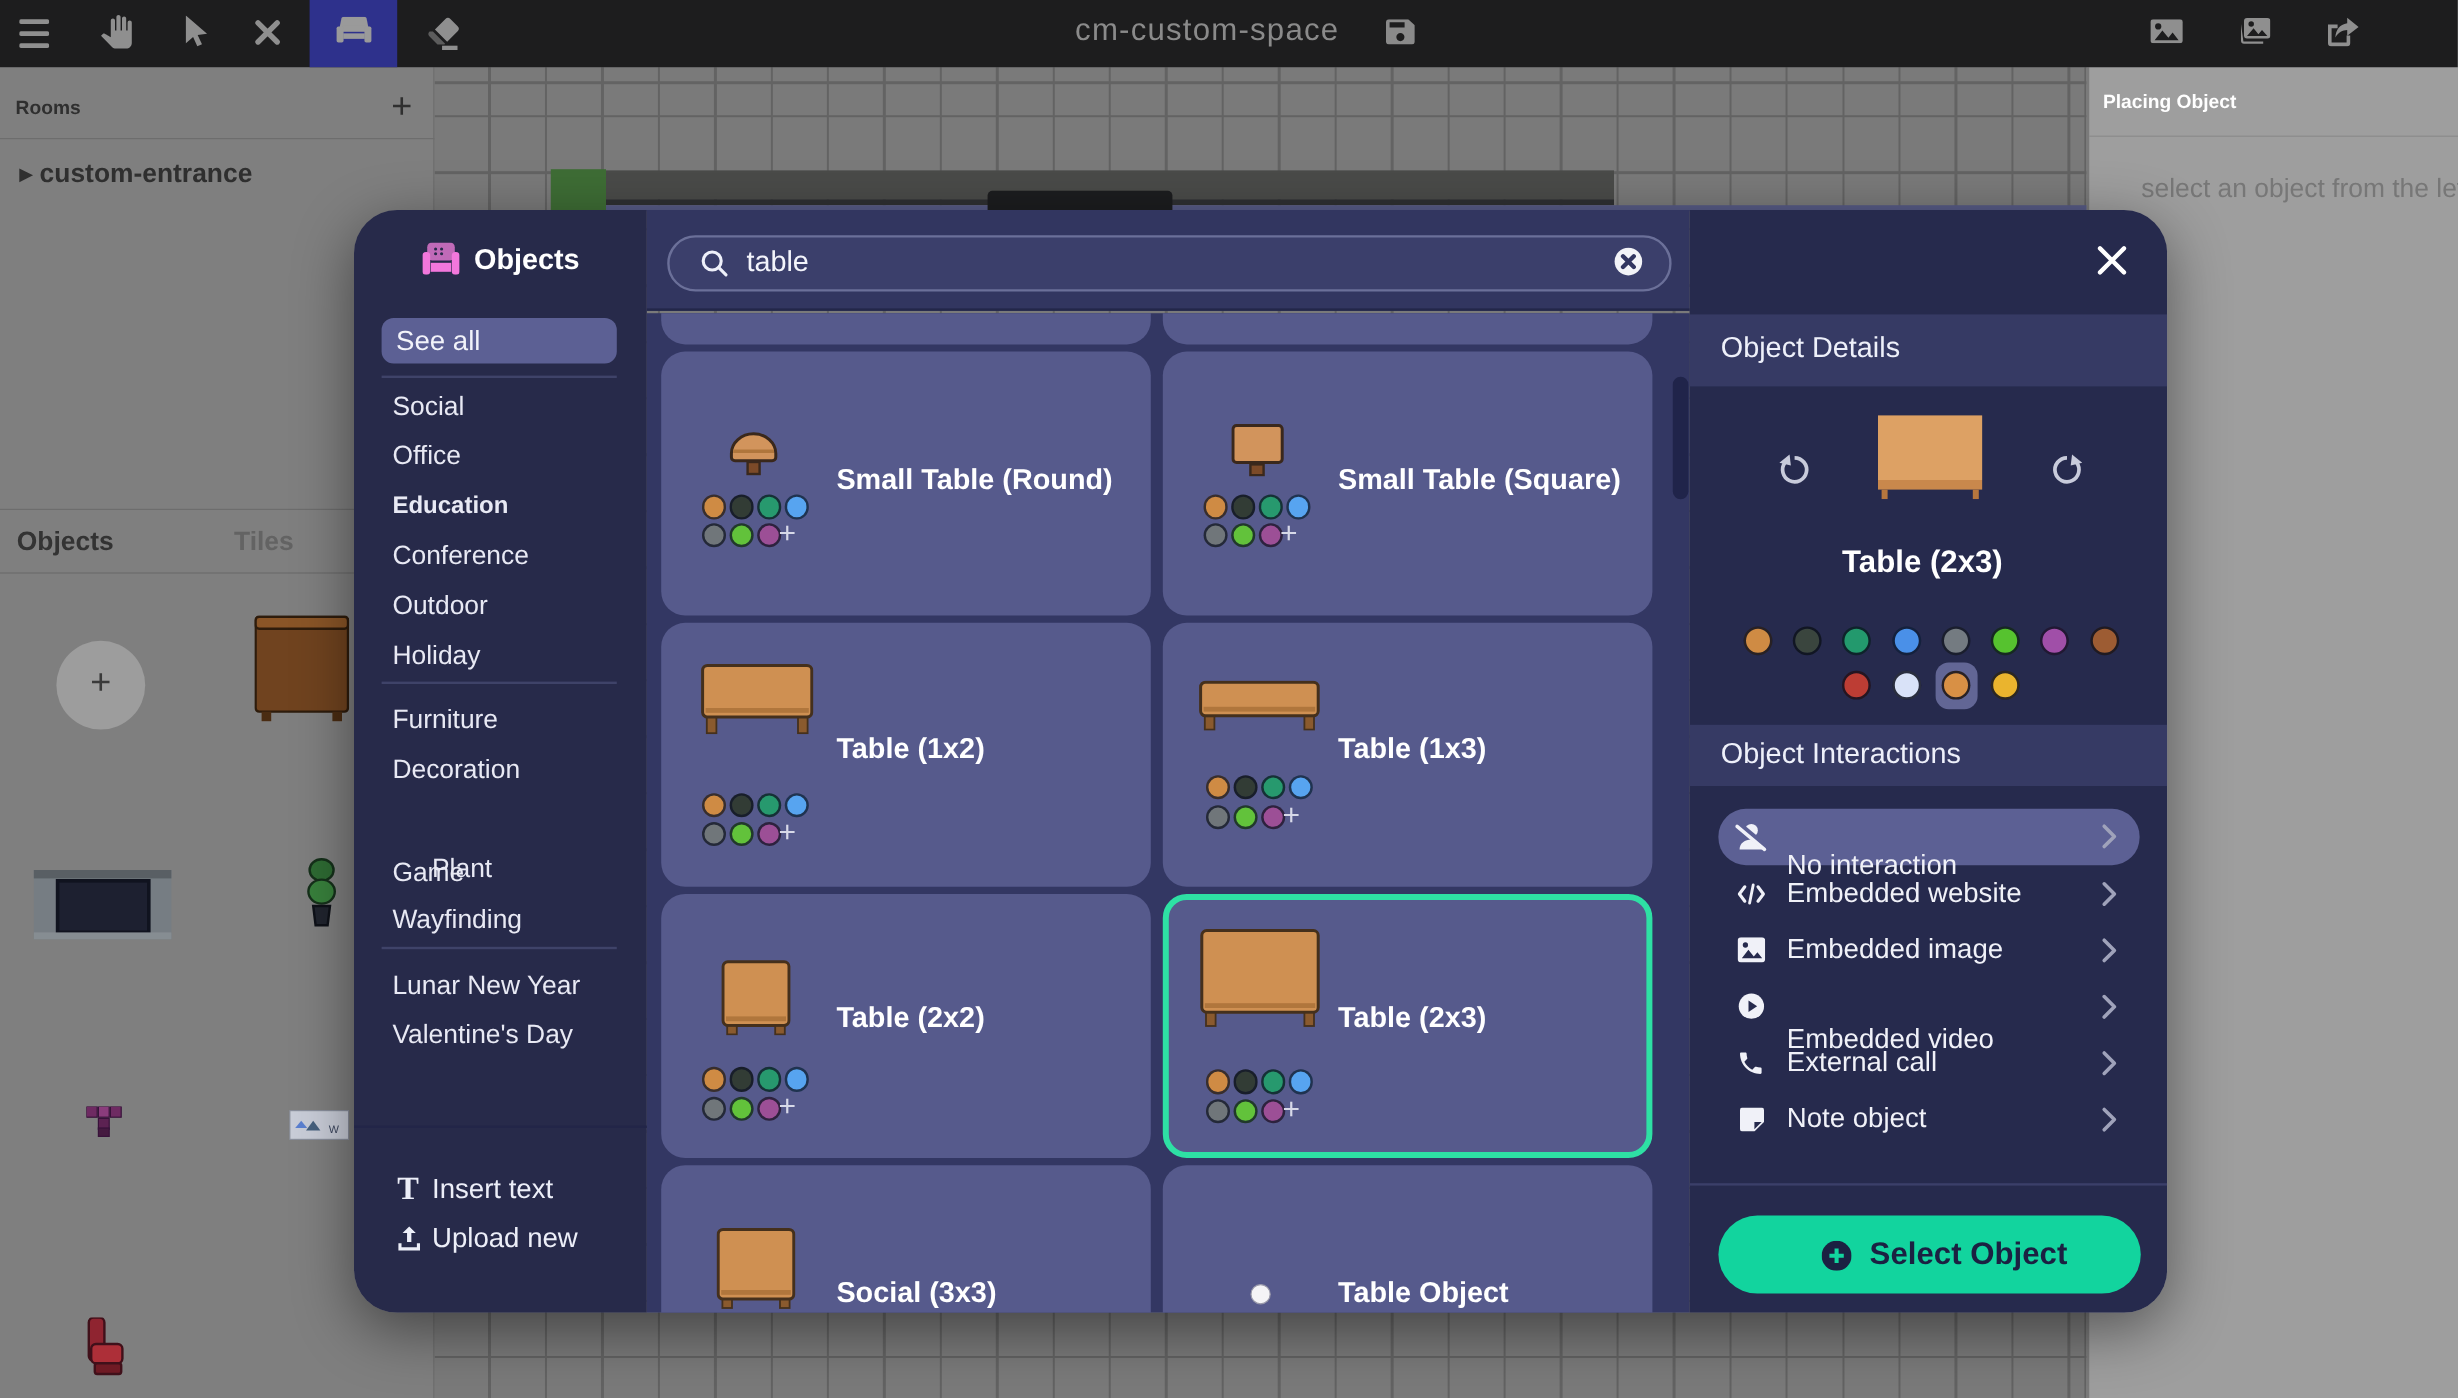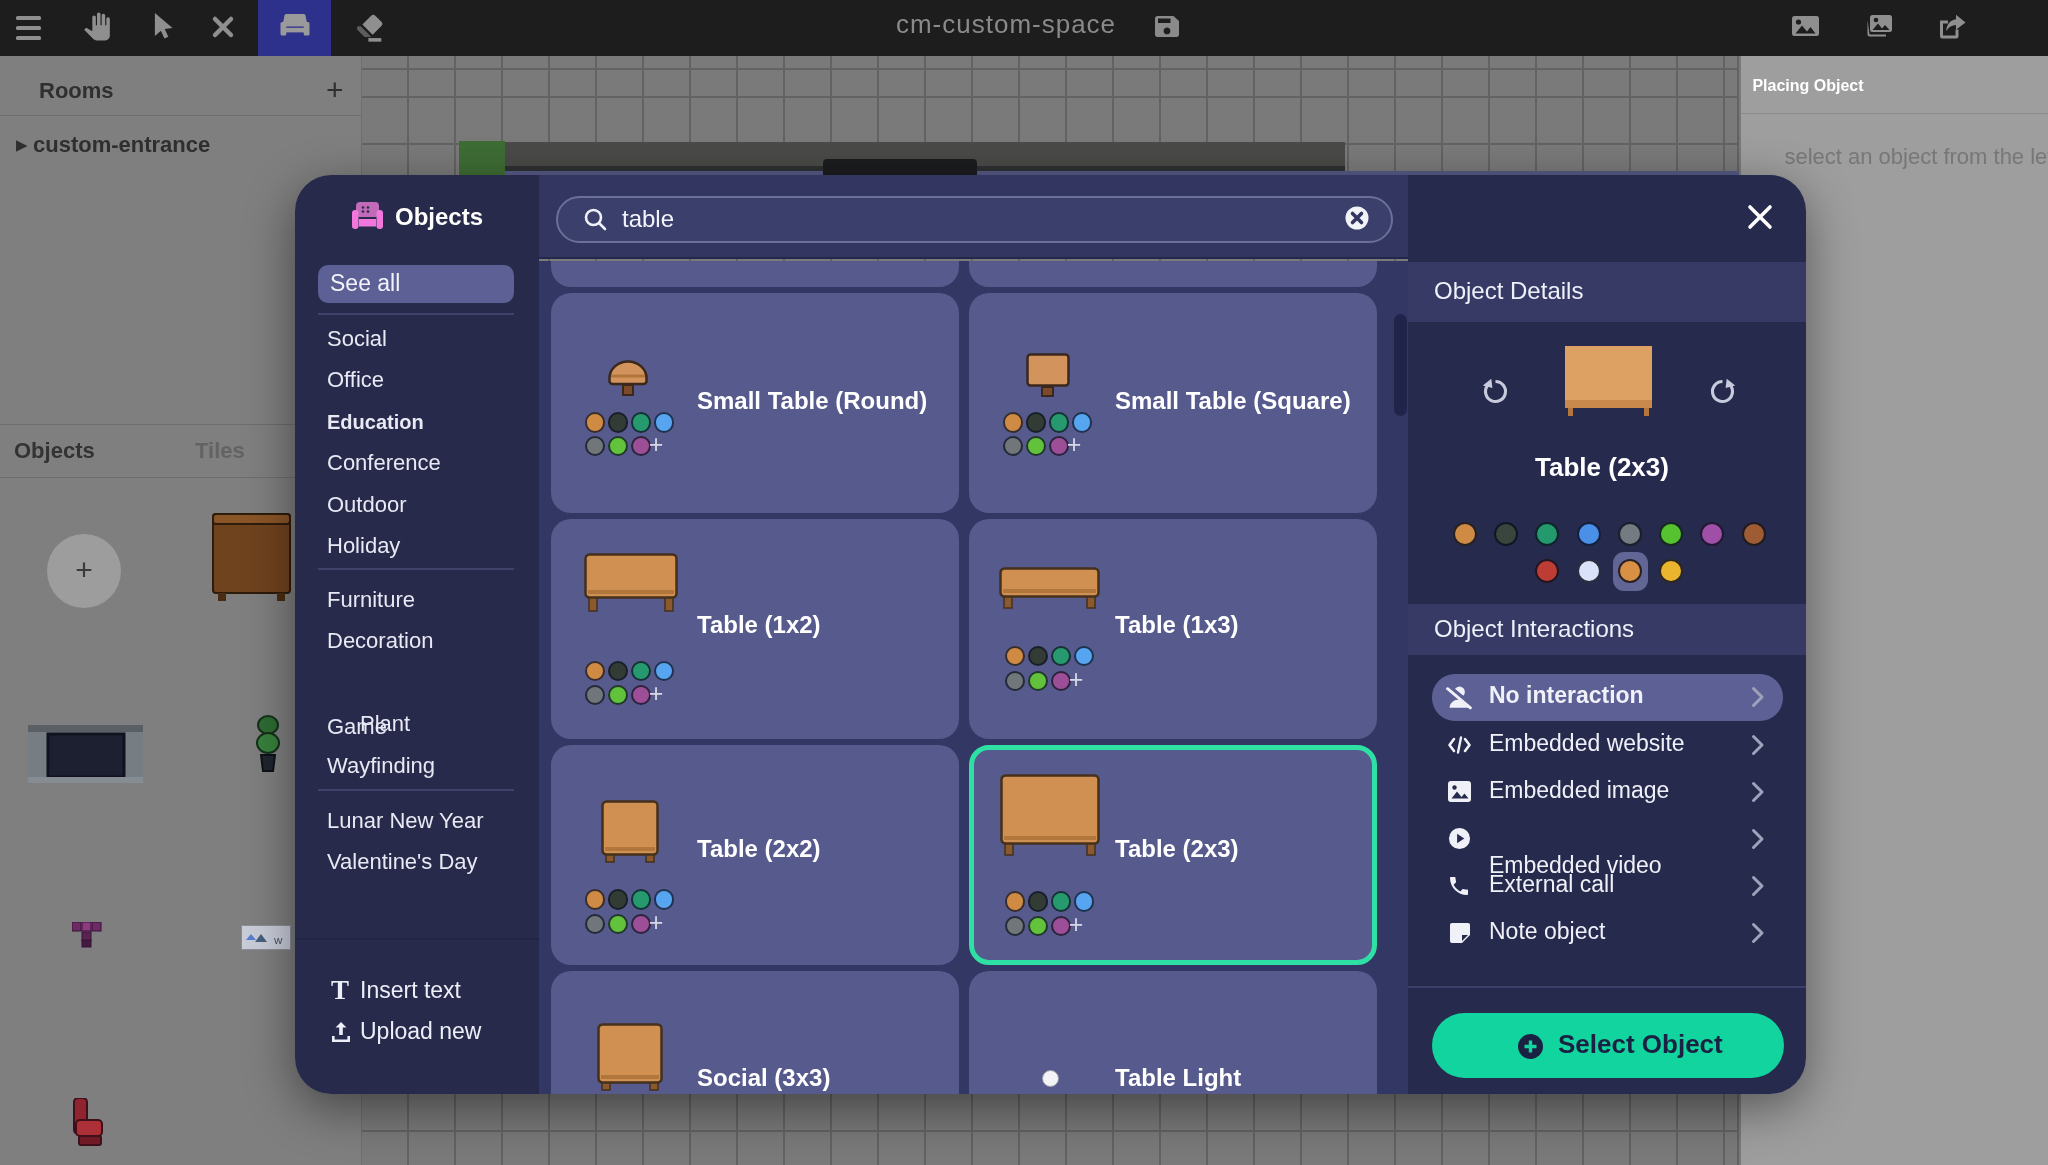--- a/index.html
+++ b/index.html
@@ -11,21 +11,21 @@
 <div class="abs" style="left:362px;top:56px;width:1377px;height:1109px;background:#7a7a7a;
 background-image:repeating-linear-gradient(to right,#636363 0 2px,transparent 2px 47px),repeating-linear-gradient(to bottom,#636363 0 2px,transparent 2px 47px);
 background-position:-2px 40px;"></div>
 
 <div class="abs" style="left:459px;top:141px;width:46px;height:35px;background:#3e6d35"></div>
 <div class="abs" style="left:505px;top:142px;width:840px;height:24px;background:#4a4b49"></div>
 <div class="abs" style="left:505px;top:166px;width:840px;height:5px;background:#2f3032"></div>
 <div class="abs" style="left:505px;top:171px;width:1234px;height:5px;background:#575b86"></div>
 <div class="abs" style="left:823px;top:159px;width:154px;height:17px;background:#1c1d1f;border-radius:4px 4px 0 0"></div>
 <div class="abs" style="left:0px;top:56px;width:362px;height:1109px;background:#7f7f7f;border-right:1px solid #6e6e6e"></div>
-<div class="txt" style="left:13px;top:92px;transform:translateY(-54%);font-size:22px;color:#2f2f2f;font-weight:700;margin-left:26px;">Rooms</div>
+<div class="txt" style="left:13px;top:92px;transform:translateY(-54%);font-size:16px;color:#2f2f2f;font-weight:700;">Rooms</div>
 <div class="txt" style="left:326px;top:91px;transform:translateY(-54%);font-size:30px;color:#2f2f2f;font-weight:400;">+</div>
 <div class="abs" style="left:0px;top:115px;width:362px;height:1px;background:#6d6d6d"></div>
 <div class="txt" style="left:16px;top:146px;transform:translateY(-54%);font-size:15px;color:#2f2f2f">▶</div>
 <div class="txt" style="left:33px;top:146px;transform:translateY(-54%);font-size:22px;color:#2f2f2f;font-weight:700;">custom-entrance</div>
 <div class="abs" style="left:0px;top:424px;width:362px;height:1px;background:#6d6d6d"></div>
 <div class="txt" style="left:14px;top:452px;transform:translateY(-54%);font-size:22px;color:#333333;font-weight:700;">Objects</div>
 <div class="txt" style="left:195px;top:452px;transform:translateY(-54%);font-size:22px;color:#636363;font-weight:700;">Tiles</div>
 <div class="abs" style="left:0px;top:477px;width:362px;height:1px;background:#6d6d6d"></div>
 <div class="abs" style="left:47px;top:534px;width:74px;height:74px;background:#9d9d9d;border-radius:50%"></div>
 <div class="txt" style="left:84px;top:571px;transform:translate(-50%,-54%);font-size:30px;color:#3a3a3a;font-weight:400;">+</div>
@@ -219,21 +219,21 @@
 <div class="abs" style="left:511.79999999999995px;top:654.8px;width:20.5px;height:20.5px;border-radius:50%;background:#9c4f96;border:2px solid rgba(18,22,40,.8)"></div>
 <div class="txt" style="left:537px;top:665px;transform:translate(-50%,-54%);font-size:25px;color:#d7d9e8;font-weight:400;">+</div>
 <svg class="abs" style="left:58px;top:762px" width="66" height="68" viewBox="0 0 66 68">
 <rect x="1.5" y="1.5" width="63" height="58" rx="4" fill="#cf9052" stroke="#45301c" stroke-width="2.5"></rect>
 <rect x="4" y="52" width="58" height="4" fill="#b0763c"></rect>
 <rect x="5" y="60" width="8" height="7" fill="#8a5a2e" stroke="#45301c" stroke-width="1.5"></rect>
 <rect x="53" y="60" width="8" height="7" fill="#8a5a2e" stroke="#45301c" stroke-width="1.5"></rect>
       </svg>
 <div class="txt" style="left:158px;top:817.5px;transform:translateY(-54%);font-size:24px;color:#fff;font-weight:700;">Social (3x3)</div>
 <div class="abs" style="left:503px;top:809px;width:17px;height:17px;border-radius:50%;background:#f4f4f6;border:1px solid #99a"></div>
-<div class="txt" style="left:576px;top:817.5px;transform:translateY(-54%);font-size:24px;color:#fff;font-weight:700;">Table Light</div>
+<div class="txt" style="left:576px;top:817.5px;transform:translateY(-54%);font-size:24px;color:#fff;font-weight:700;">Table Object</div>
 </div>
 <svg class="abs" style="left:57px;top:27px" width="31" height="27" viewBox="0 0 31 27">
 <rect x="4" y="0" width="23" height="15" rx="4" fill="#c06ab8"></rect>
 <circle cx="11" cy="5.5" r="1.3" fill="#272a4a"></circle>
       <circle cx="16" cy="5.5" r="1.3" fill="#272a4a"></circle>
 <circle cx="11" cy="9.5" r="1.3" fill="#272a4a"></circle>
       <circle cx="16" cy="9.5" r="1.3" fill="#272a4a"></circle>
 <rect x="0" y="8" width="6.5" height="19" rx="3" fill="#f277dc"></rect>
 <rect x="24.5" y="8" width="6.5" height="19" rx="3" fill="#f277dc"></rect>
 <rect x="7" y="17" width="17" height="7.5" fill="#f277dc"></rect>
@@ -305,21 +305,21 @@
 <div class="abs" style="left:1364.0999999999997px;top:347px;width:24px;height:24px;border-radius:50%;background:#56c22f;border:2.6px solid rgba(10,14,30,.85)"></div>
 <div class="abs" style="left:1405.3999999999996px;top:347px;width:24px;height:24px;border-radius:50%;background:#a04fa8;border:2.6px solid rgba(10,14,30,.85)"></div>
 <div class="abs" style="left:1446.6999999999996px;top:347px;width:24px;height:24px;border-radius:50%;background:#9d5c33;border:2.6px solid rgba(10,14,30,.85)"></div>
 <div class="abs" style="left:1240.2px;top:384px;width:24px;height:24px;border-radius:50%;background:#bd3d34;border:2.6px solid rgba(10,14,30,.85)"></div>
 <div class="abs" style="left:1281.5px;top:384px;width:24px;height:24px;border-radius:50%;background:#d9e2f8;border:2.6px solid rgba(10,14,30,.85)"></div>
 <div class="abs" style="left:1322.8px;top:384px;width:24px;height:24px;border-radius:50%;background:#d89045;border:2.6px solid rgba(10,14,30,.85)"></div>
 <div class="abs" style="left:1364.1px;top:384px;width:24px;height:24px;border-radius:50%;background:#eab42e;border:2.6px solid rgba(10,14,30,.85)"></div>
 <div class="abs" style="left:1113px;top:429px;width:398px;height:51px;background:#363a64"></div>
 <div class="txt" style="left:1139px;top:455px;transform:translateY(-54%);font-size:24px;color:#eef0fa;font-weight:400;">Object Interactions</div>
 <div class="abs" style="left:1137px;top:498.5px;width:351px;height:47px;background:#5c6094;border-radius:23px"></div>
-<div class="txt" style="left:1194px;top:522px;transform:translateY(-54%);font-size:23px;color:#f0f1f8;font-weight:700;">No interaction</div>
+<div class="txt" style="left:1194px;top:547px;transform:translateY(-54%);font-size:23px;color:#f0f1f8;font-weight:400;">No interaction</div>
 <svg class="abs" style="left:1455px;top:511px" width="15" height="22" viewBox="0 0 15 22">
       <path d="M3.5 2.5 L12 11 L3.5 19.5" fill="none" stroke="#9fa2ba" stroke-width="3" stroke-linecap="round" stroke-linejoin="round"></path>
     </svg>
 <div class="txt" style="left:1194px;top:570px;transform:translateY(-54%);font-size:23px;color:#f0f1f8;font-weight:400;">Embedded website</div>
 <svg class="abs" style="left:1455px;top:559px" width="15" height="22" viewBox="0 0 15 22">
       <path d="M3.5 2.5 L12 11 L3.5 19.5" fill="none" stroke="#9fa2ba" stroke-width="3" stroke-linecap="round" stroke-linejoin="round"></path>
     </svg>
 <div class="txt" style="left:1194px;top:617px;transform:translateY(-54%);font-size:23px;color:#f0f1f8;font-weight:400;">Embedded image</div>
 <svg class="abs" style="left:1455px;top:606px" width="15" height="22" viewBox="0 0 15 22">
       <path d="M3.5 2.5 L12 11 L3.5 19.5" fill="none" stroke="#9fa2ba" stroke-width="3" stroke-linecap="round" stroke-linejoin="round"></path>

